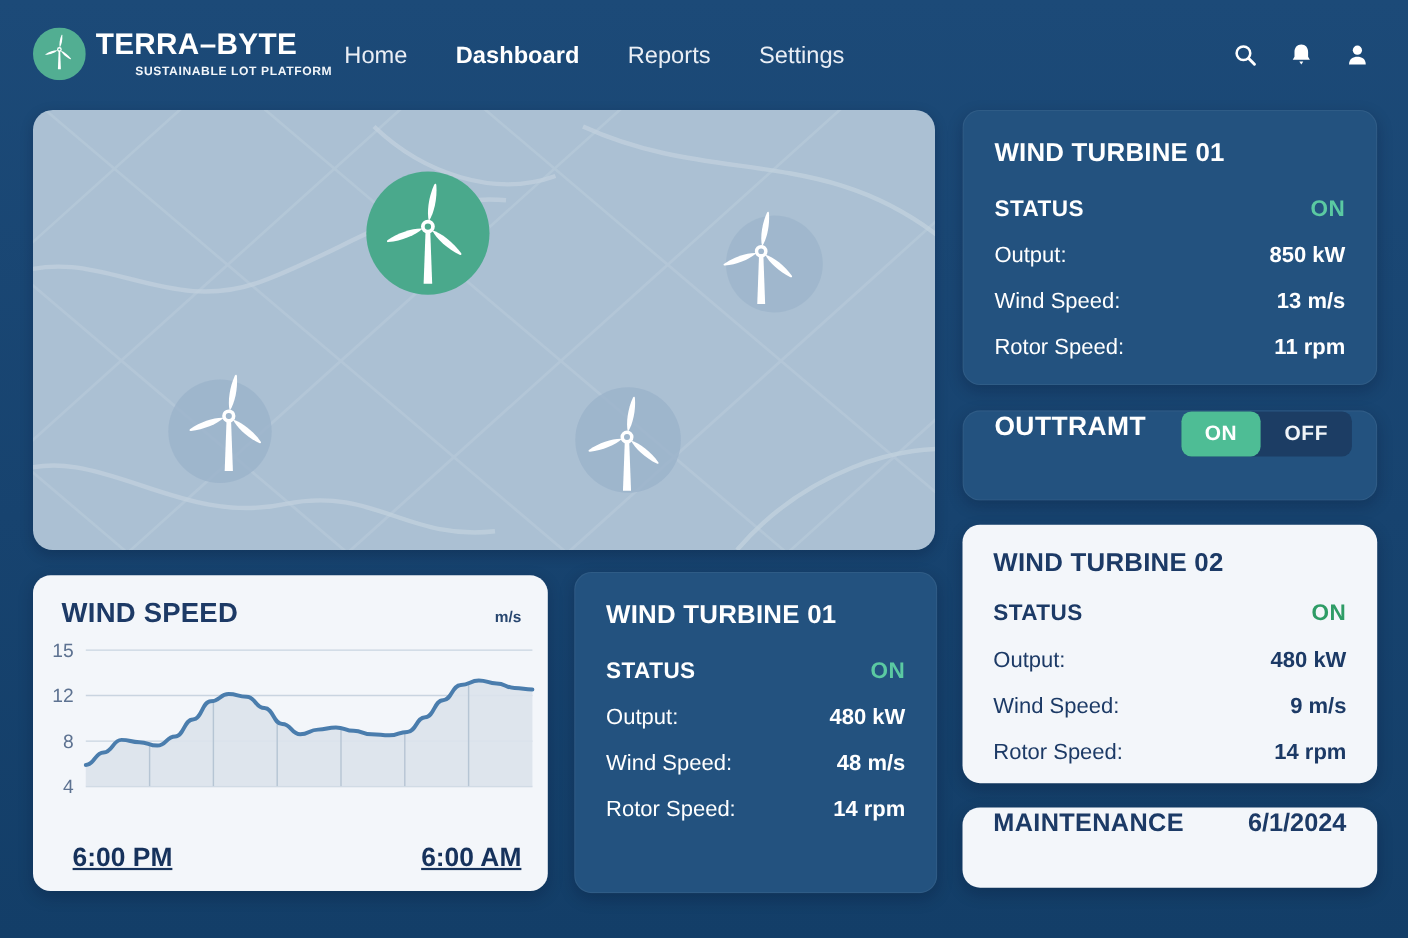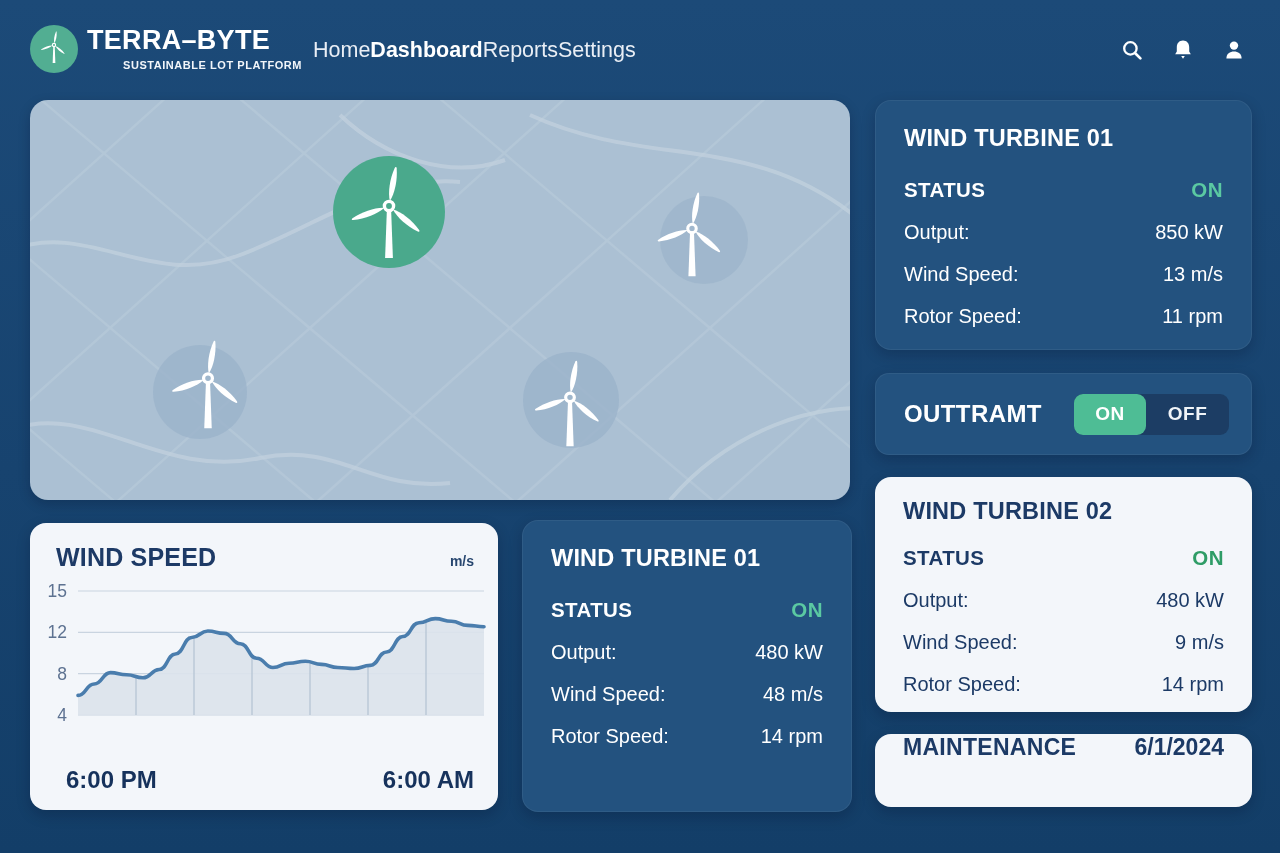--- a/index.html
+++ b/index.html
@@ -8,57 +8,57 @@
     font-family:"Liberation Sans","DejaVu Sans",sans-serif;
     background:linear-gradient(180deg,#1c4a78 0%,#17436f 55%,#133e68 100%);
     position:relative; color:#fff;
   }
   
   .header { position:absolute; left:0; top:0; width:1280px; height:112px; }
   .logo { position:absolute; left:30px; top:25px; display:flex; align-items:center; gap:9px; cursor:pointer; }
   .brand-text { display:flex; flex-direction:column; }
   .brand-name { font-size:27px; font-weight:700; letter-spacing:.3px; color:#fff; line-height:1; }
   .brand-tag  { font-size:11px; font-weight:700; letter-spacing:.55px; color:#f2f6fa; margin-top:5px;margin-left:36px; }
-  .nav { position:absolute; left:313px; top:0; height:100px; display:flex; align-items:center; list-style:none; }
+  .nav { position:absolute; left:313px; top:0; height:100px; display:flex; align-items:center; gap:44px; list-style:none; }
   .nav li { font-size:21.5px; color:#e9eef5; cursor:pointer; }
   .nav li.active { font-weight:700; color:#fff; }
   .hicons { position:absolute; right:34px; top:0; height:100px; display:flex; align-items:center; gap:27px; }
   .hicons svg { width:24px; height:24px; cursor:pointer; display:block; }
   
   .map { position:absolute; left:30px; top:100px; width:820px; height:400px; border-radius:18px;
          overflow:hidden; background:#abc0d3; box-shadow:0 4px 12px rgba(0,10,30,.22); }
   
   .card { position:absolute; border-radius:16px; box-shadow:0 5px 14px rgba(0,10,30,.22); }
   .navy { background:#23527f; border:1px solid rgba(255,255,255,.06); }
   .light { background:#f3f6fa; color:#1c3a66; }
   .card-title { font-size:23.5px; font-weight:700; letter-spacing:.2px; }
   .stat-row { display:flex; justify-content:space-between; align-items:baseline; font-size:20px; }
   .stat-label { font-weight:400; }
-  .stat-value { font-weight:400;text-align:right; }
+  .stat-value { font-weight:700;text-align:right; }
   .status-row .stat-label { font-weight:700; font-size:20.5px; letter-spacing:.4px; }
   .status-row .status-on { font-weight:700; font-size:20.5px; color:#5bc9a2; letter-spacing:.5px; }
   .light .status-row .status-on { color:#2e9c66; }
   
   .chart-card { left:30px; top:523px; width:468px; height:287px; }
   .chart-head { position:absolute; left:26px; right:24px; top:20px; display:flex; justify-content:space-between; align-items:baseline; color:#1d3a66; }
   .chart-title { font-size:25px; font-weight:700; letter-spacing:.2px; }
   .chart-unit { font-size:14px; font-weight:700; color:#27466f; }
   #wind-chart { position:absolute; left:10px; top:56px; }
   .chart-times { position:absolute; left:36px; right:24px; bottom:16px; display:flex; justify-content:space-between;
-                 font-size:24px; font-weight:700; color:#16325c; }
+                 font-size:24px; font-weight:700; color:#16325c;text-decoration:underline; }
   
   .mid-card  { left:522px; top:520px; width:330px; height:292px; padding:24px 28px; }
   .side1     { left:875px; top:100px; width:377px; height:250px; padding:24px 28px; }
   .wt02      { left:875px; top:477px; width:377px; height:235px; padding:21px 28px; }
   .mid-card .status-row, .side1 .status-row { margin-top:26px; }
   .wt02 .status-row { margin-top:21px; }
   .mid-card .stat-row + .stat-row, .side1 .stat-row + .stat-row, .wt02 .stat-row + .stat-row,
   .mid-card .status-row ~ .stat-row, .side1 .status-row ~ .stat-row, .wt02 .status-row ~ .stat-row { margin-top:19px; }
   
-  .outtr { left:875px; top:373px; width:377px; height:82px; display:flex; align-items:center; padding:0 22px 0 28px;border-radius:14px; }
+  .outtr { left:875px; top:373px; width:377px; height:82px; display:flex; padding:0 22px 0 28px; }
   .outtr-label { font-size:24px; font-weight:700; letter-spacing:.4px; }
   .toggle { margin-left:auto; width:155px; height:41px; background:#1c3d64; border-radius:9px; display:flex; overflow:visible; }
   .toggle-on { width:72px; height:41px; background:#4ebd95; border-radius:9px; display:flex; align-items:center; justify-content:center;
                font-size:19px; font-weight:700; color:#fff; cursor:pointer; letter-spacing:.5px; }
   .toggle-off { flex:1; display:flex; align-items:center; justify-content:center; font-size:19px; font-weight:700; color:#f0f4f8; cursor:pointer; letter-spacing:.5px; }
   
   .maint { left:875px; top:734px; width:377px; height:73px; display:flex; align-items:flex-start; justify-content:space-between; padding:0 28px; }
   .maint-label { font-size:23px; font-weight:700; color:#1c3a66; letter-spacing:.3px; }
   .maint-date  { font-size:23px; font-weight:700; color:#1c3a66; }
 </style>

